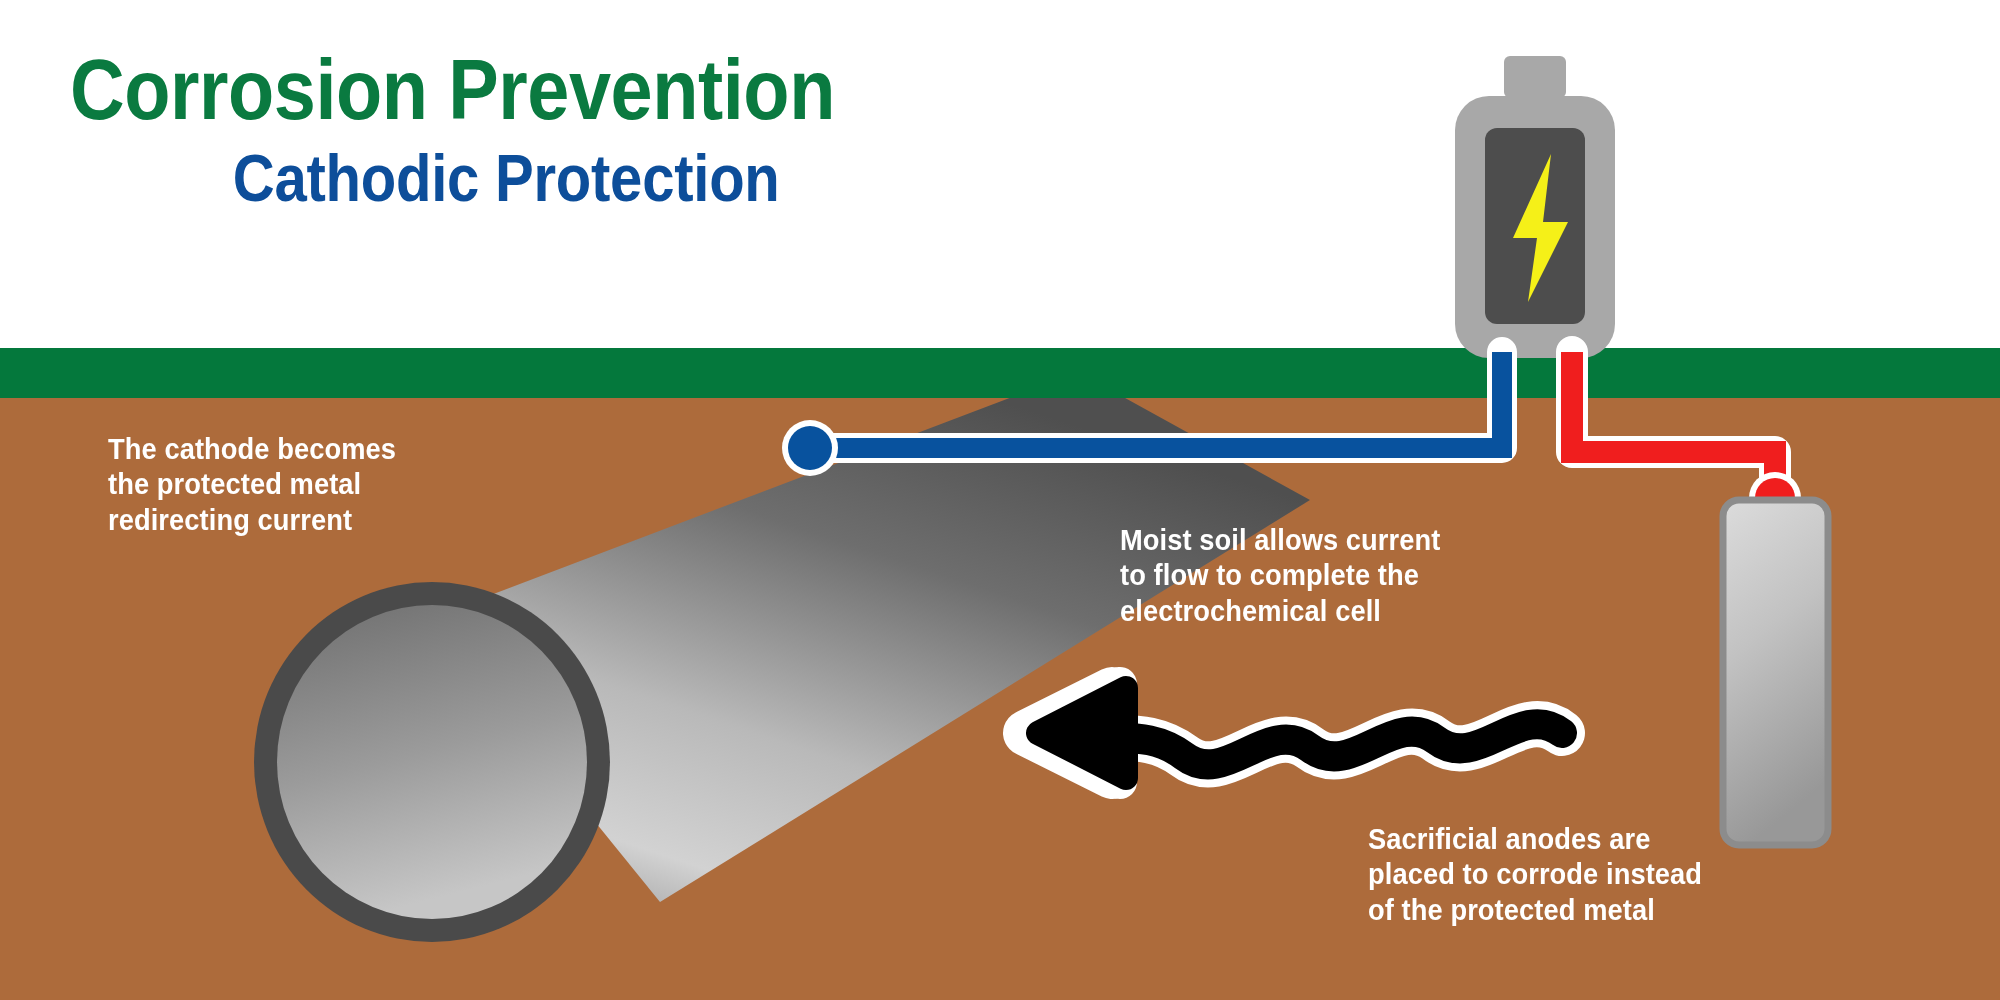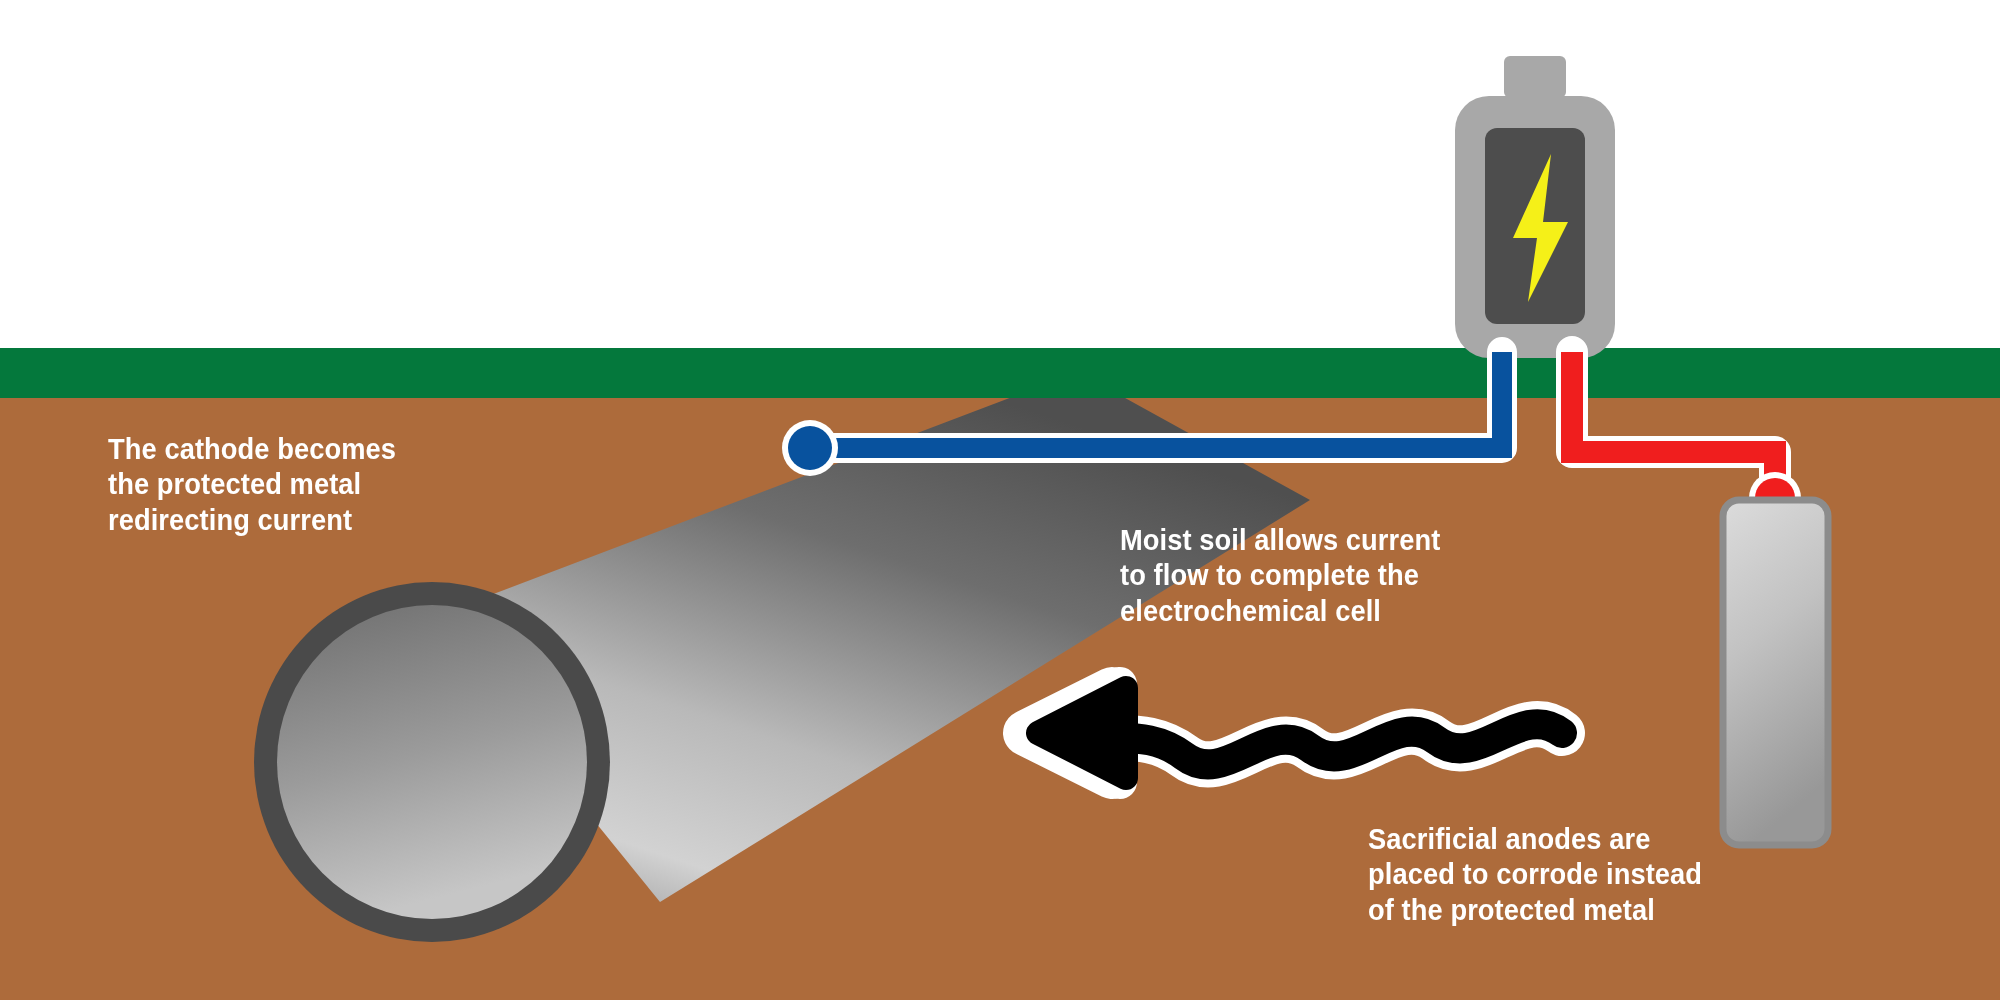--- a/index.html
+++ b/index.html
@@ -45,20 +45,24 @@
 </style>
 </head>
 <body>
 
 <div id="stage">
 
   <div class="band-sky"></div>
   <div class="band-grass"></div>
   <div class="band-soil"></div>
 
+  <div class="title-wrap">
+    <div class="title-main">Corrosion Prevention</div>
+    <div class="title-sub">Cathodic Protection</div>
+  </div>
 
   <svg id="art" viewBox="0 0 2000 1000">
     <defs>
       <linearGradient id="pipeBody" x1="0" y1="1" x2="0.55" y2="0">
         <stop offset="0%" stop-color="#8E8E8E"></stop>
         <stop offset="18%" stop-color="#D2D2D2"></stop>
         <stop offset="40%" stop-color="#B9B9B9"></stop>
         <stop offset="72%" stop-color="#6E6E6E"></stop>
         <stop offset="100%" stop-color="#4F4F4F"></stop>
       </linearGradient>

